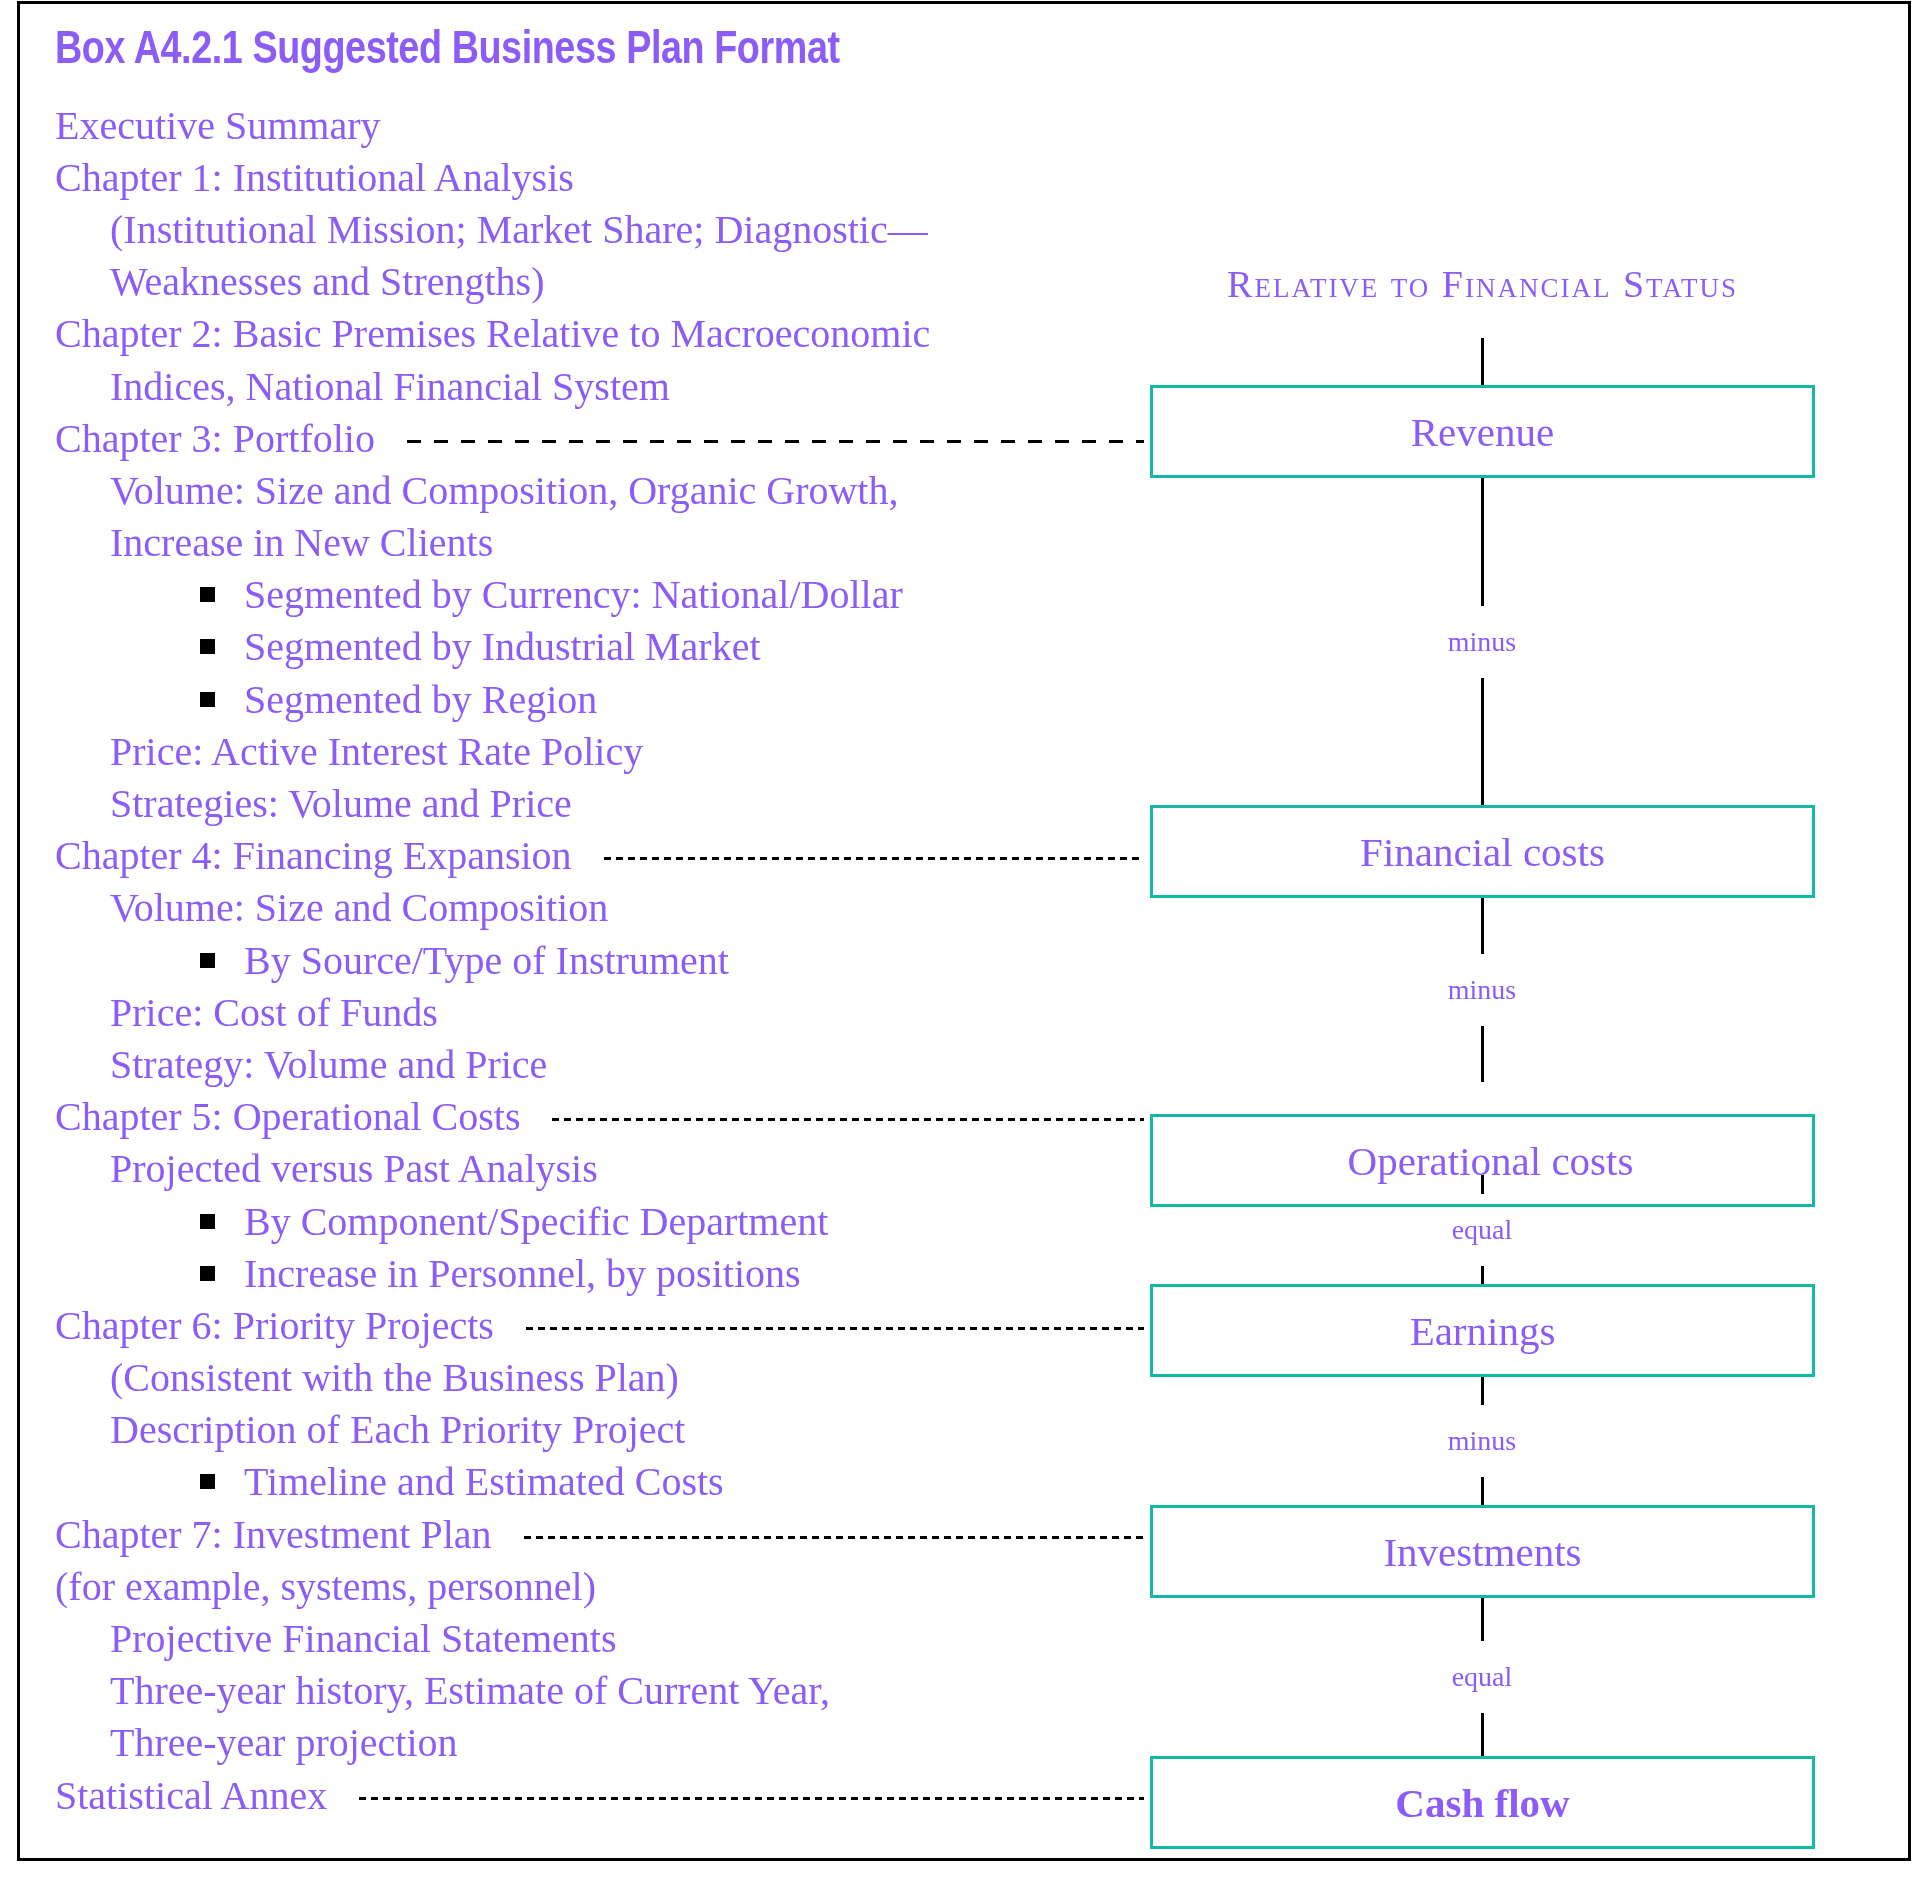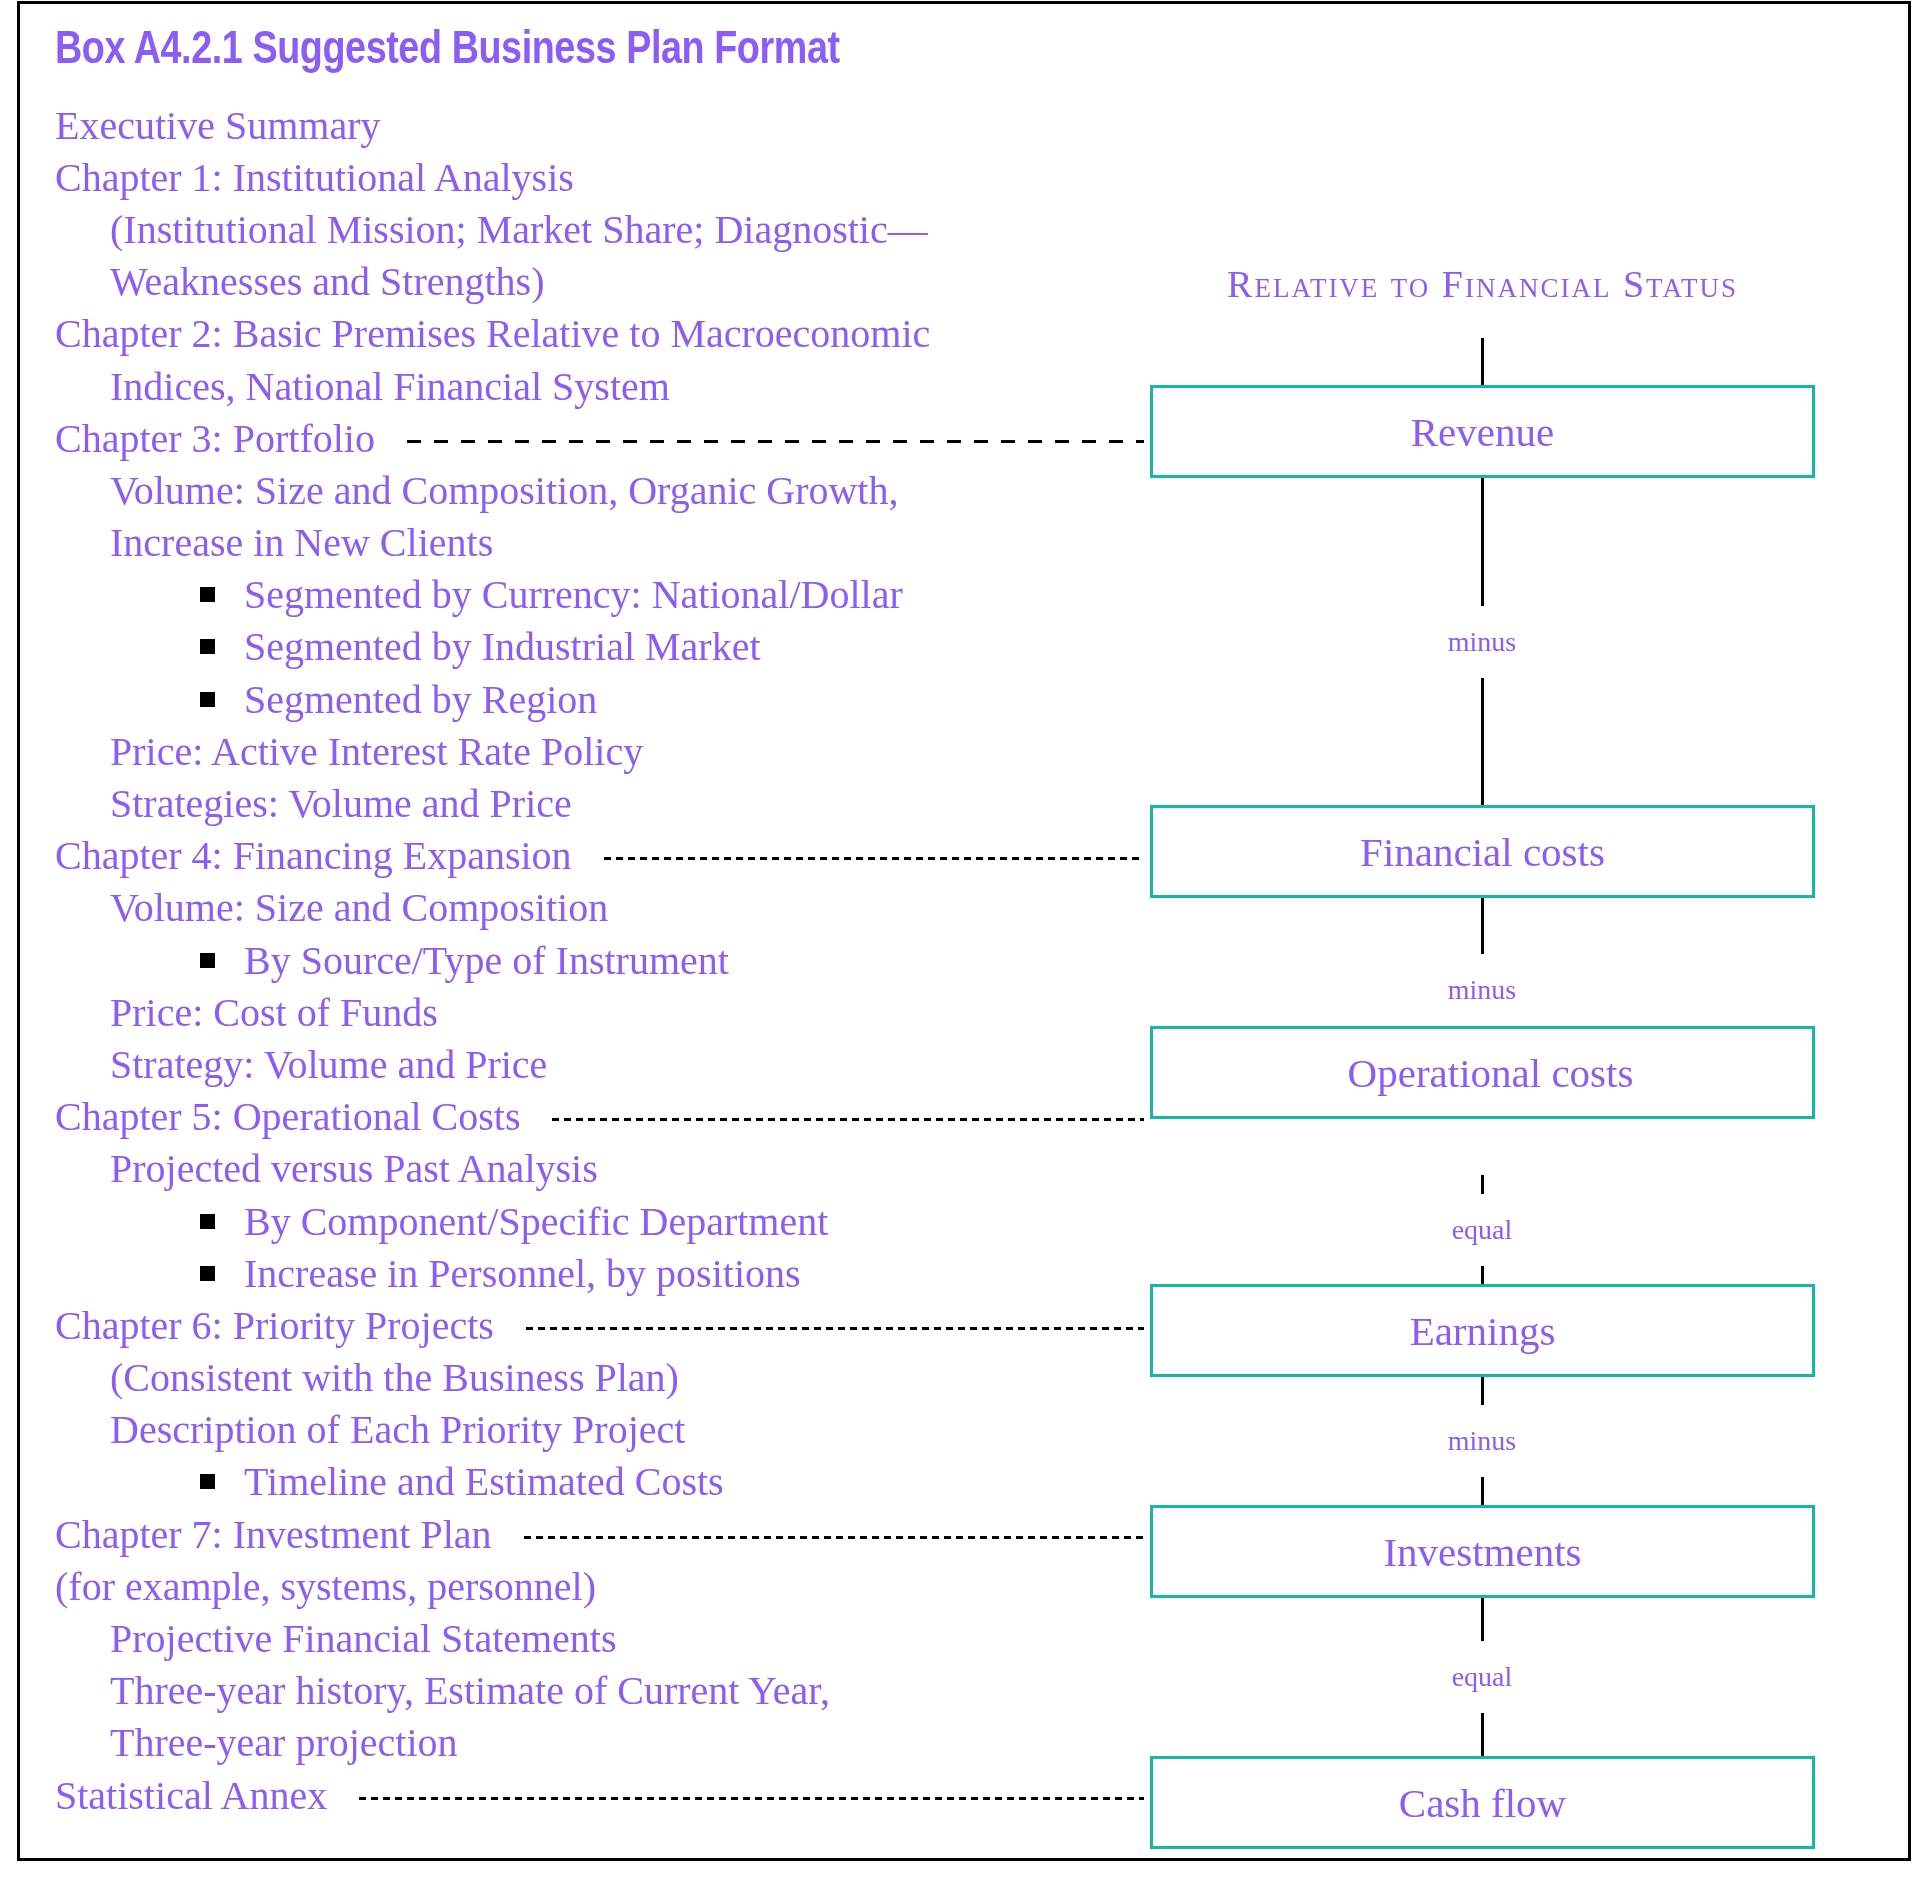--- a/index.html
+++ b/index.html
@@ -237,35 +237,35 @@
       </div>
       <div class="vline" style="top: 478px; height: 128px;"></div>
       <div class="op-label" style="top: 616px;">minus</div>
       <div class="vline" style="top: 678px; height: 127px;"></div>
       <div class="flow-node" style="top: 805px;">
         <span>Financial costs</span>
       </div>
       <div class="vline" style="top: 898px; height: 56px;"></div>
       <div class="op-label" style="top: 964px;">minus</div>
       <div class="vline" style="top: 1026px; height: 56px;"></div>
-      <div class="flow-node" style="top: 1026px; padding-left: 16px;">
+      <div class="flow-node" style="top: 1114px; padding-left: 16px;">
         <span>Operational costs</span>
       </div>
       <div class="vline" style="top: 1175px; height: 19px;"></div>
       <div class="op-label" style="top: 1204px;">equal</div>
       <div class="vline" style="top: 1266px; height: 18px;"></div>
       <div class="flow-node" style="top: 1284px;">
         <span>Earnings</span>
       </div>
       <div class="vline" style="top: 1377px; height: 28px;"></div>
       <div class="op-label" style="top: 1415px;">minus</div>
       <div class="vline" style="top: 1477px; height: 28px;"></div>
       <div class="flow-node" style="top: 1505px;">
         <span>Investments</span>
       </div>
       <div class="vline" style="top: 1598px; height: 43px;"></div>
       <div class="op-label" style="top: 1651px;">equal</div>
       <div class="vline" style="top: 1713px; height: 43px;"></div>
-      <div class="flow-node" style="top: 1756px;">
+      <div class="flow-node" style="top: 1756px; font-weight: bold;">
         <span>Cash flow</span>
       </div>
     </div>
 </div>
 
 </body></html>

